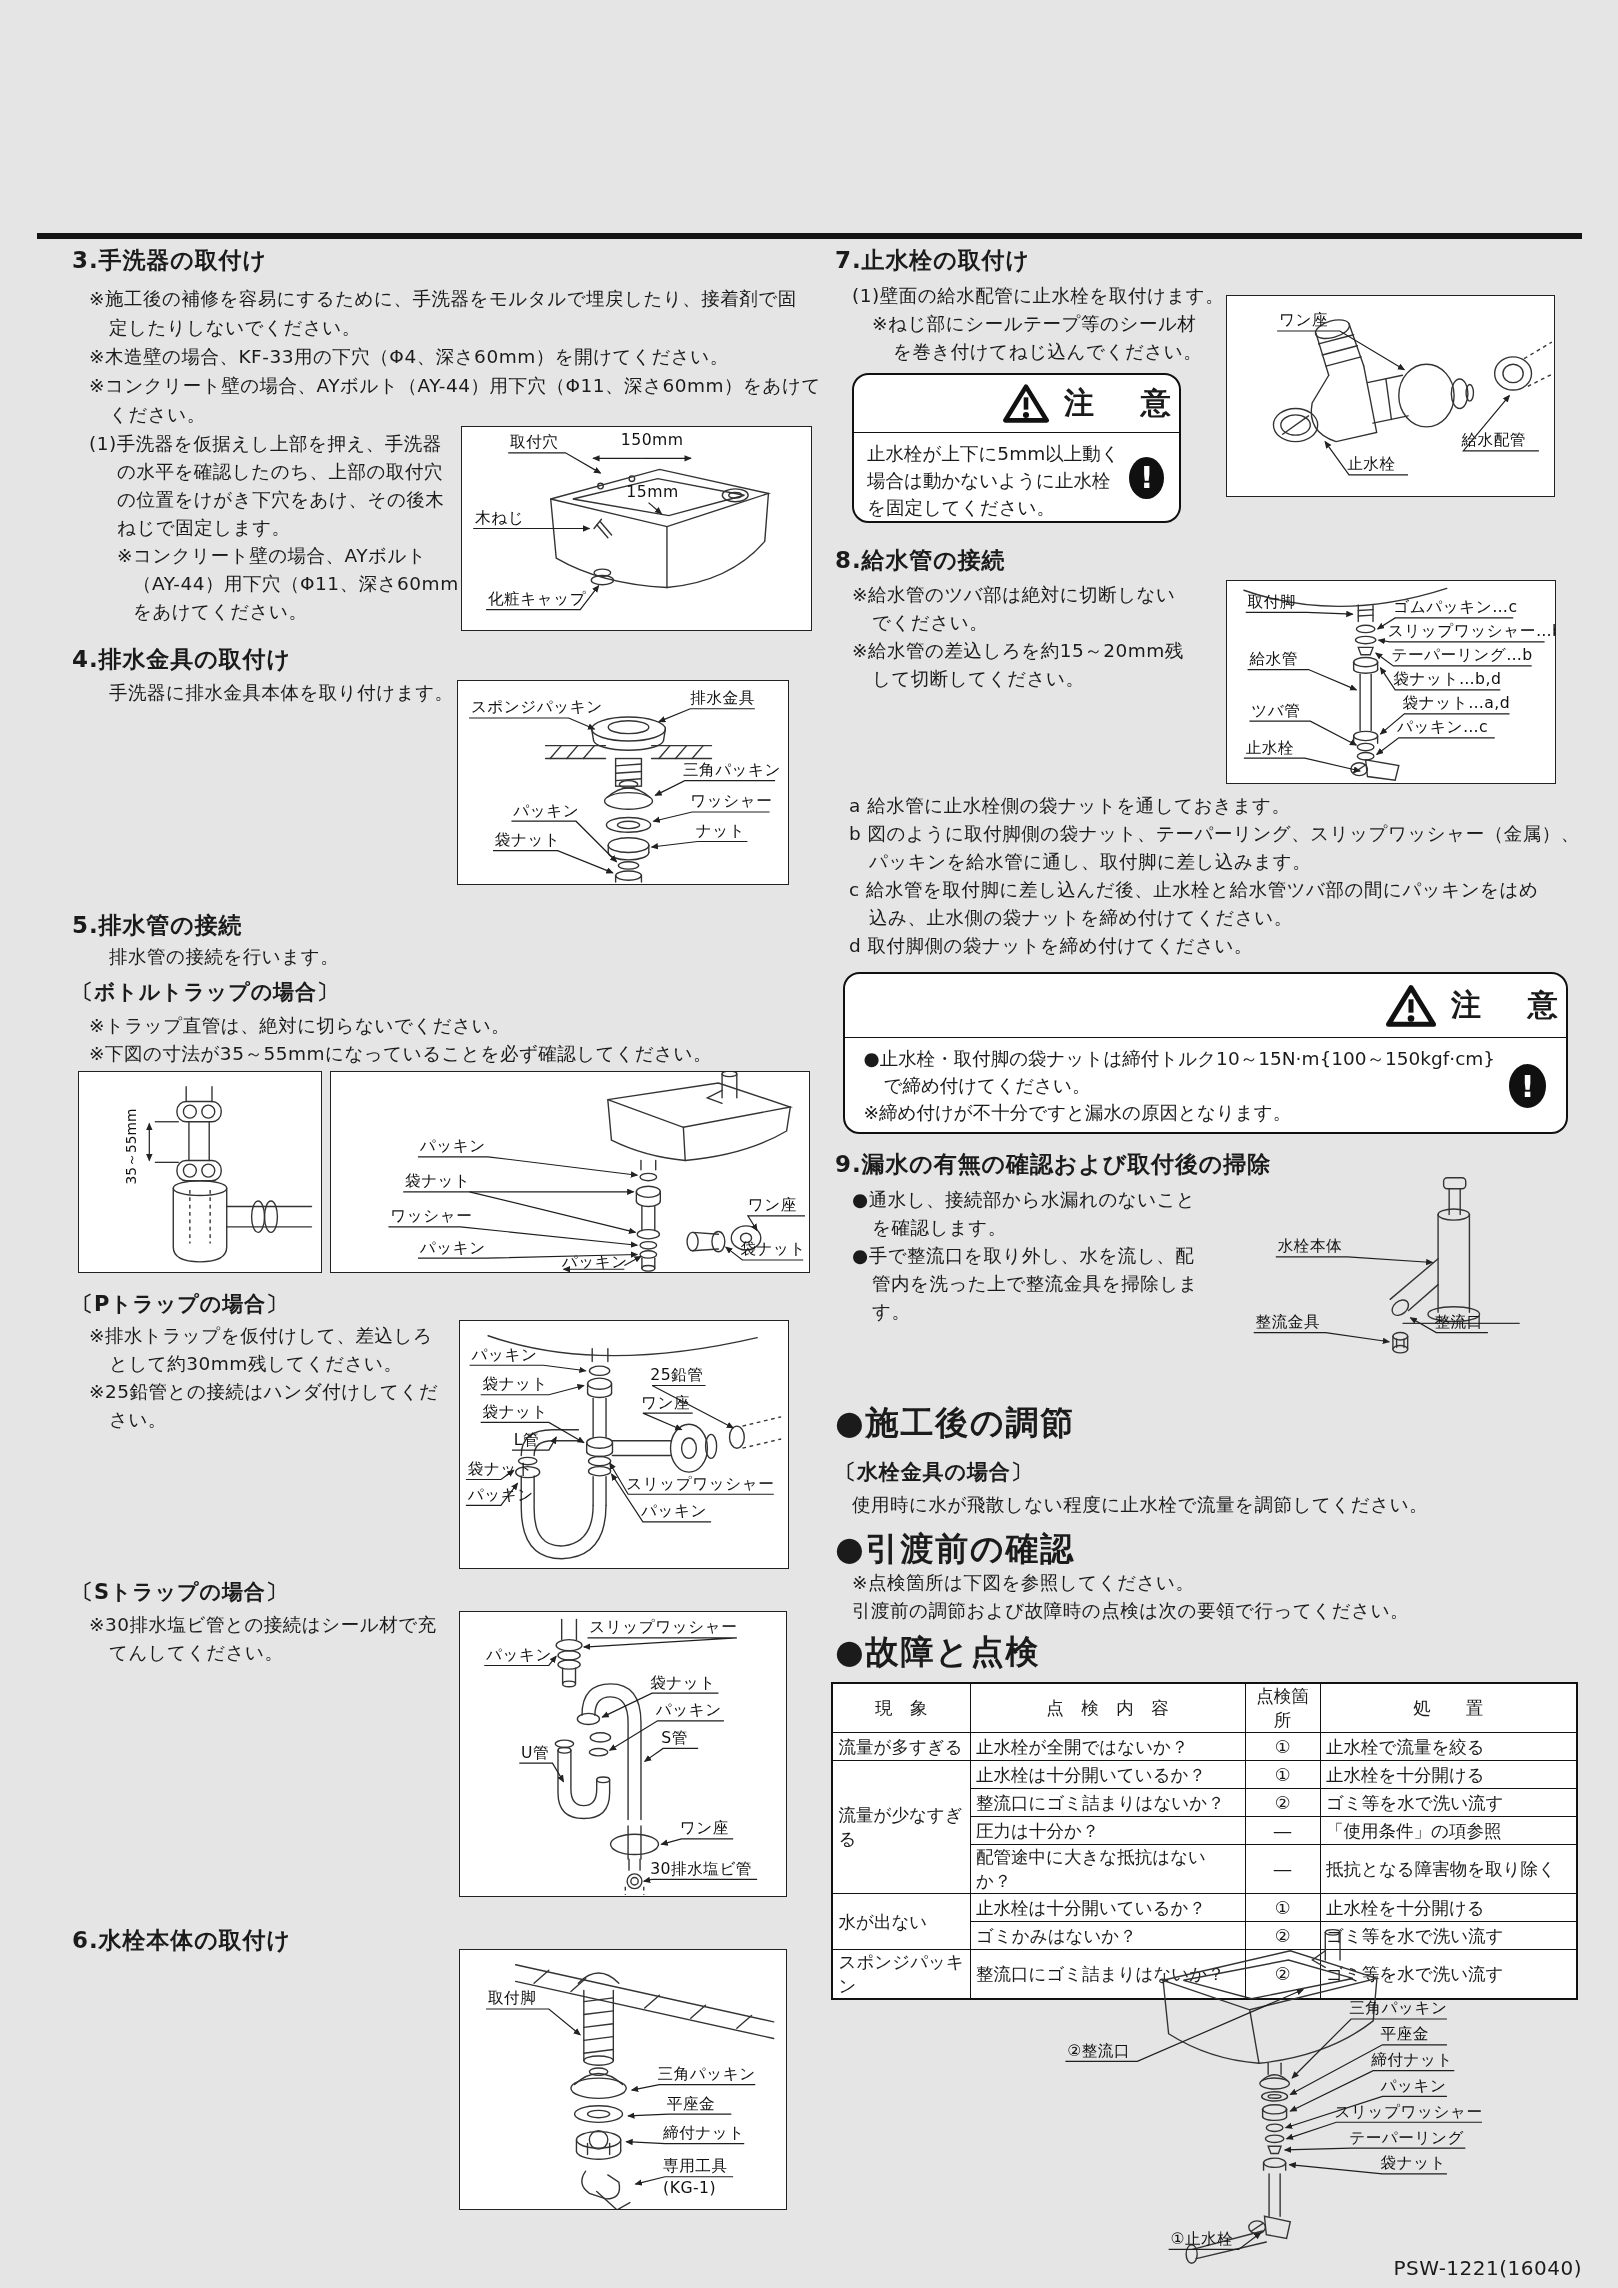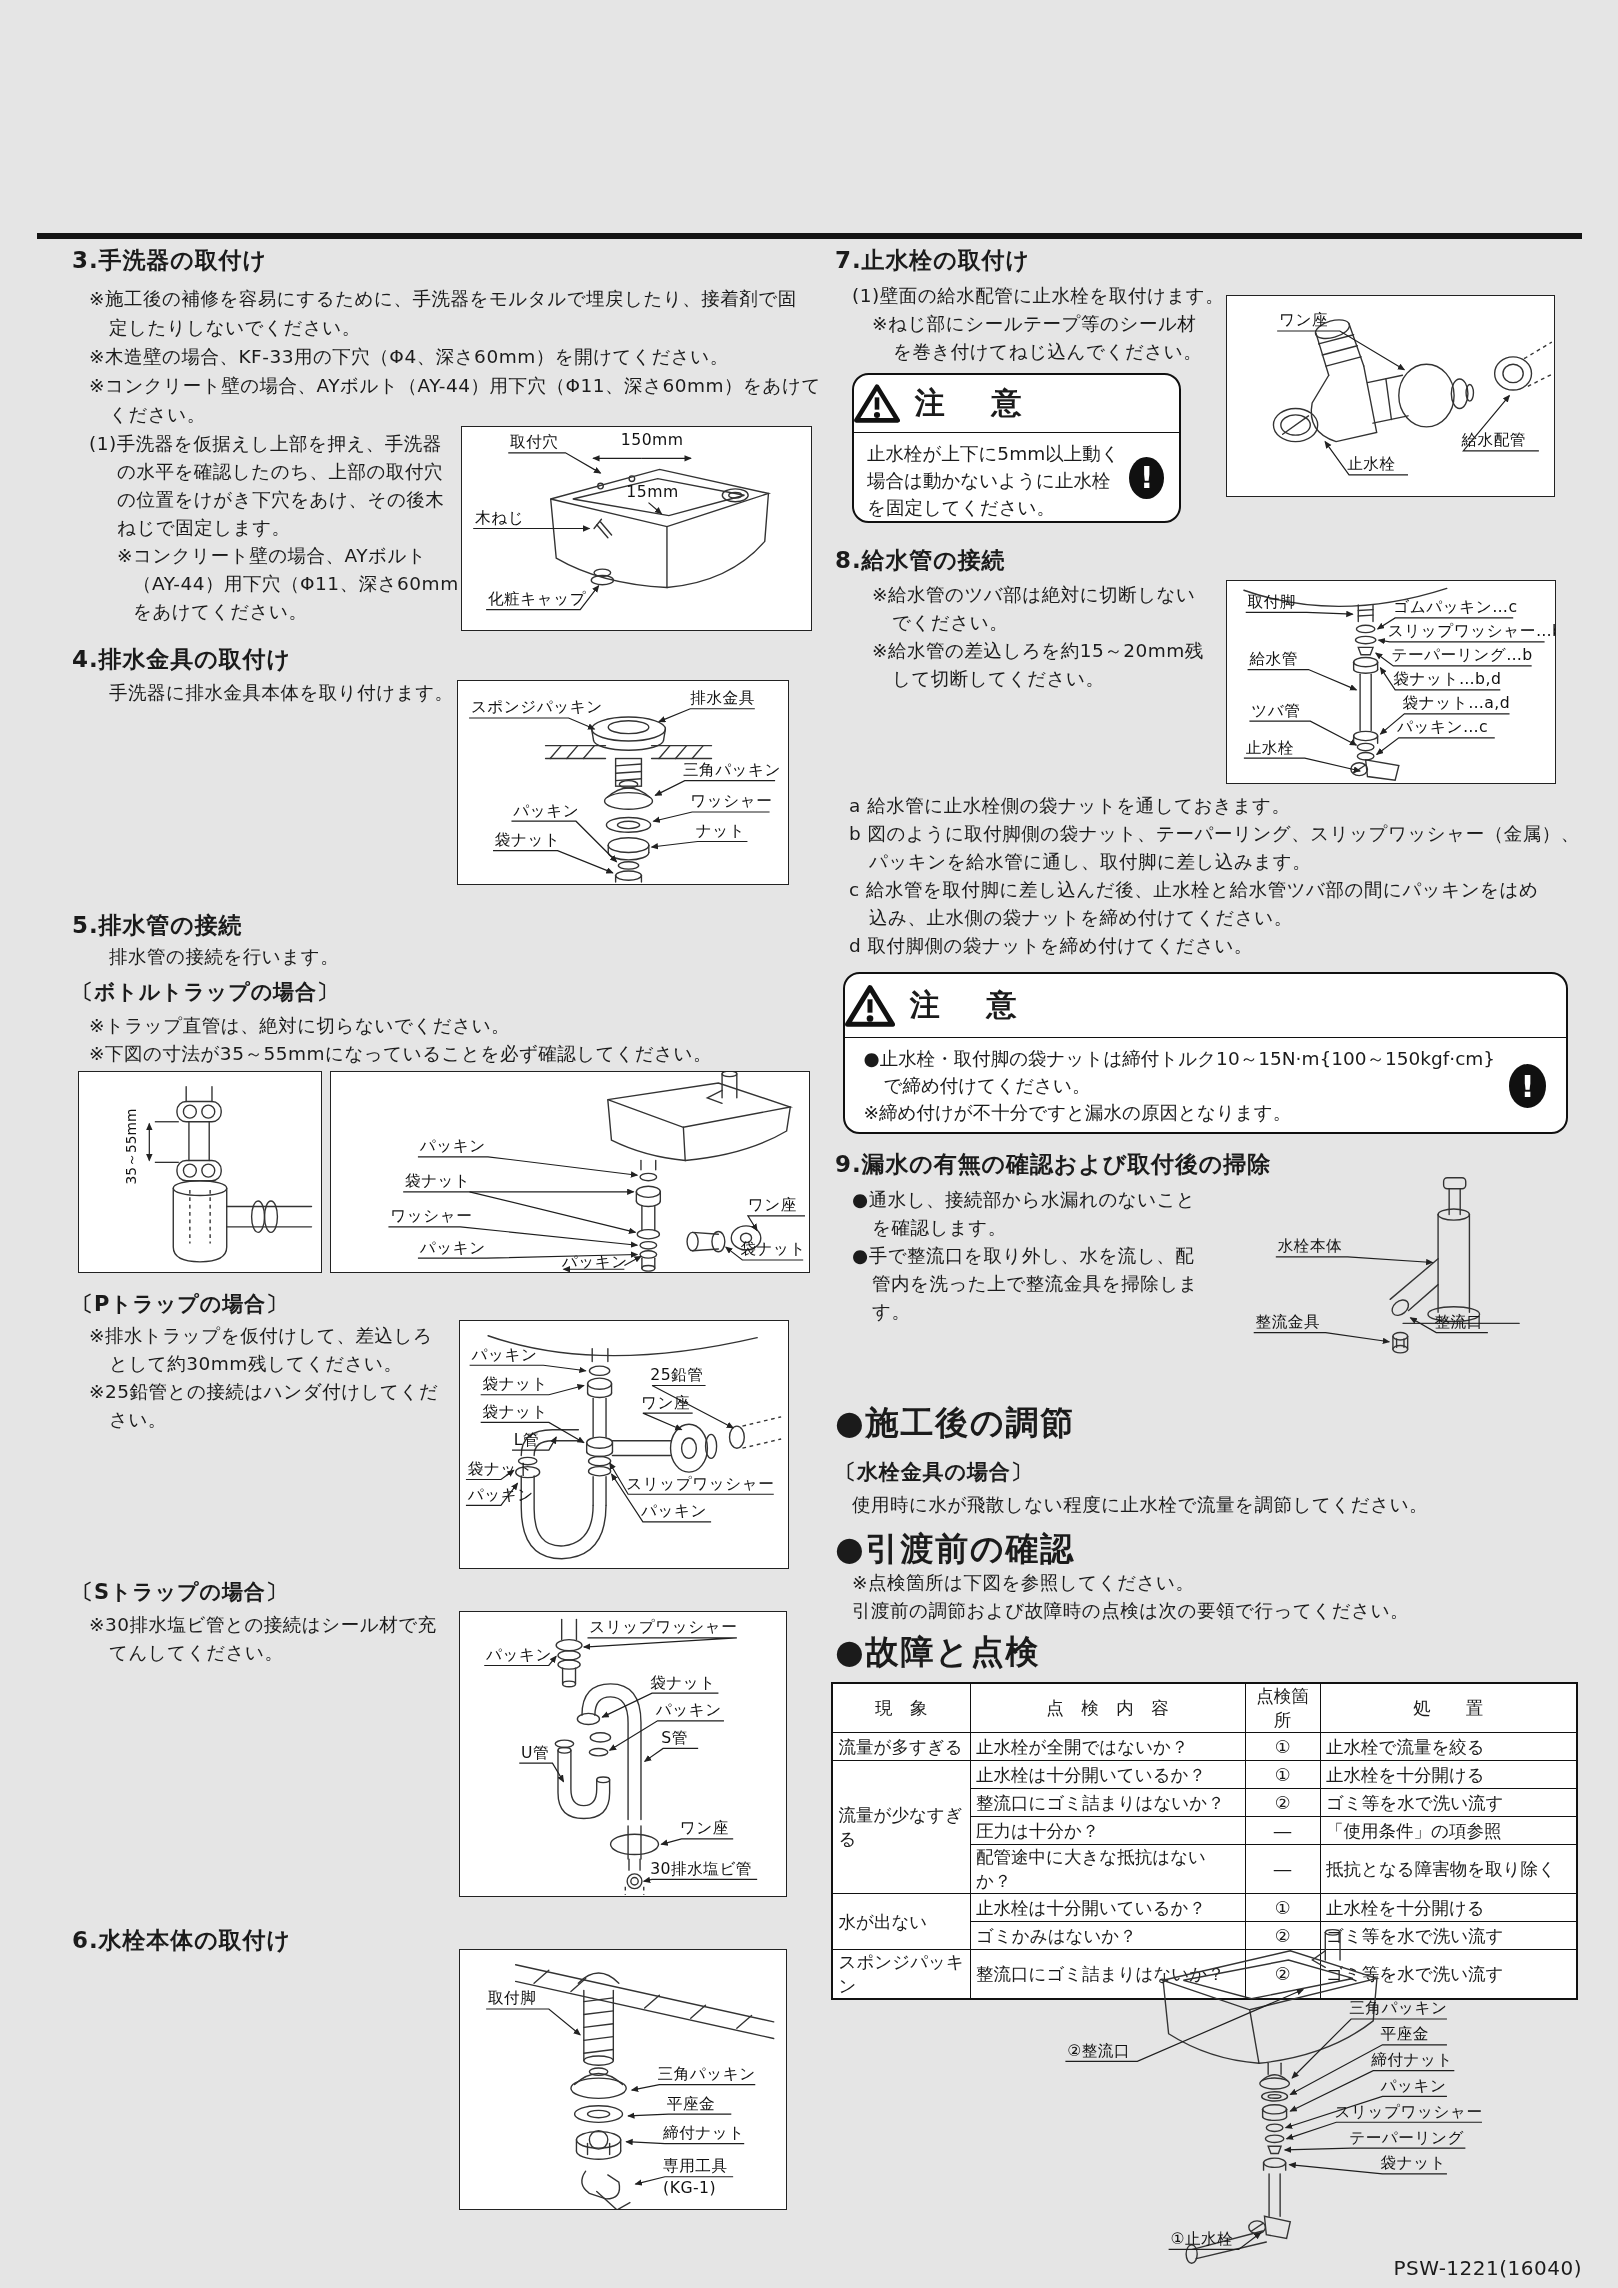--- a/index.html
+++ b/index.html
@@ -13,21 +13,21 @@
   .txt{position:absolute;font-size:18.5px;line-height:28px;letter-spacing:0.5px;}
   .txt>div{white-space:nowrap;}
   .lh31>div{line-height:29px;}
   .in1{padding-left:20px;}
   .in15{padding-left:28px;}
   .in2{padding-left:41px;}
   .in3{padding-left:44px;}
   .box{position:absolute;border:1.8px solid #222;background:#fff;}
   svg.box{box-sizing:content-box;}
   .cbox{position:absolute;border:2.8px solid #101010;border-radius:16.6px;background:#fff;box-sizing:border-box;}
-  .ct{display:flex;align-items:center;justify-content:flex-start;gap:14.8px;border-bottom:1.8px solid #101010;}
+  .ct{display:flex;align-items:center;justify-content:flex-end;gap:14.8px;border-bottom:1.8px solid #101010;}
   .ctt{font-size:30px;font-weight:bold;letter-spacing:8.3px;}
   .cb{font-size:18.5px;line-height:27px;letter-spacing:0;}
   .cb>div{white-space:nowrap;}
   .bang{position:absolute;background:#101010;border-radius:50%;color:#fff;display:flex;
         align-items:center;justify-content:center;font-weight:bold;}
   table.tb{position:absolute;border-collapse:collapse;table-layout:fixed;border:2.8px solid #111;background:#fff;}
   .tb td,.tb th{border:1.5px solid #111;font-size:17.5px;font-weight:normal;padding:0 5.5px;height:27px;
         overflow:hidden;letter-spacing:0;}
   .tb th{height:28px;text-align:center;}
   .cc{text-align:center;}
@@ -492,21 +492,21 @@
     </g>
     <text class="dl" x="56" y="32">ワン座</text>
     <polyline class="ld" points="54,38 122,38 192,80" marker-end="url(#a7)"></polyline>
     <text class="dl" x="254" y="162">給水配管</text>
     <polyline class="ld" points="338,168 256,168 306,108" marker-end="url(#a7)"></polyline>
     <text class="dl" x="130" y="188">止水栓</text>
     <polyline class="ld" points="196,194 132,194 106,158" marker-end="url(#a7)"></polyline>
   </svg>
 
   <div class="h2" style="left:835px;top:545px;">8.給水管の接続</div>
-  <div class="txt" style="left:852px;top:581px;margin-left:20px;">
+  <div class="txt" style="left:852px;top:581px;">
     <div>※給水管のツバ部は絶対に切断しない</div>
     <div class="in1">でください。</div>
     <div>※給水管の差込しろを約15～20mm残</div>
     <div class="in1">して切断してください。</div>
   </div>
 
   <svg class="box" style="left:1226px;top:580px;" width="328" height="202" viewBox="0 0 355 219">
     <defs>
         <marker id="a8" markerWidth="9" markerHeight="8" refX="7" refY="3.5" orient="auto" markerUnits="userSpaceOnUse">
           <path d="M0 0L8 3.5L0 7Z" fill="#222"></path>

